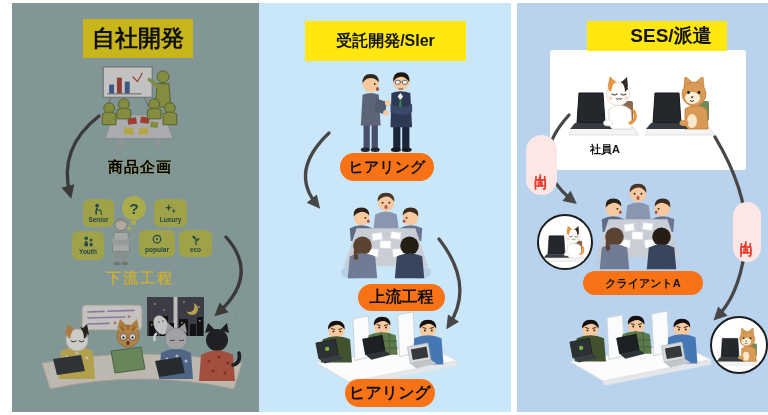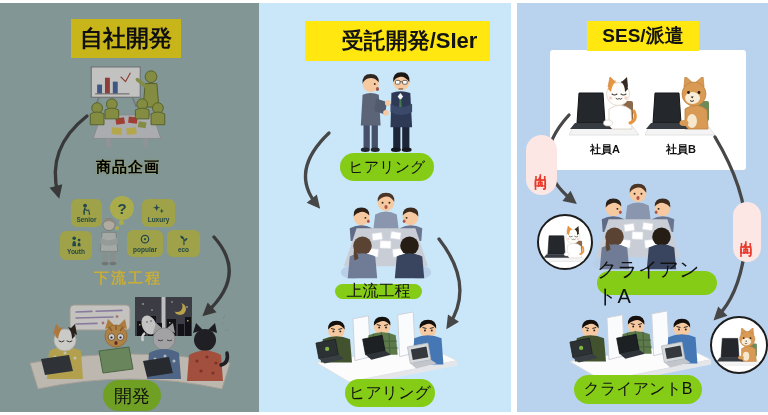--- a/index.html
+++ b/index.html
@@ -1,29 +1,29 @@
 <!DOCTYPE html>
 <html><head>
 <meta charset="utf-8">
 <style>
   html,body{margin:0;padding:0;background:#fff;}
   .stage{position:relative;width:768px;height:415px;background:#ffffff;overflow:hidden;
          font-family:"Liberation Sans","DejaVu Sans",sans-serif;}
   .abs{position:absolute;}
   .panel{position:absolute;top:3px;height:409px;}
-  .panel-left{left:0;width:279px;}
+  .panel-left{left:12px;width:279px;}
   .panel-mid{left:259px;width:252px;background:#cae7fa;}
   .panel-right{left:517px;width:251px;background:#b9d3ef;}
   .dim{position:absolute;inset:0;background:#9dbcbb;filter:brightness(0.8) saturate(0.85);}
   .title{position:absolute;background:#ffe70f;color:#141414;font-weight:bold;text-align:center;
          display:flex;align-items:center;justify-content:center;}
   .t-left{left:71px;top:16px;width:110px;height:39px;font-size:23px;background:#ffe400;}
-  .t-mid{left:46px;top:18px;width:161px;height:40px;font-size:22px;padding-left:24px;}
-  .t-right{left:70px;top:18px;width:112px;height:30px;font-size:19px;z-index:2;}
-  .pill{position:absolute;background:#84cc16;border-radius:16px;color:#111;font-weight:normal;
+  .t-mid{left:46px;top:18px;width:161px;height:40px;font-size:16px;}
+  .t-right{left:70px;top:18px;width:112px;height:30px;font-size:19px;z-index:2;padding-left:28px;}
+  .pill{position:absolute;background:#f97316;border-radius:16px;color:#111;font-weight:bold;
         display:flex;align-items:center;justify-content:center;}
   .arrowsvg{position:absolute;overflow:visible;z-index:2;}
   .arrow{fill:none;stroke:#474747;stroke-width:3.3;stroke-linecap:round;marker-end:url(#arrowhead);}
   .badge{position:absolute;background:#c8cc48;border-radius:6px;display:flex;flex-direction:column;
          align-items:center;justify-content:center;gap:1px;}
   .blabel{font-size:6.5px;font-weight:bold;color:#265c5c;line-height:1;}
   .qbubble{position:absolute;left:110px;top:193px;width:24px;height:24px;border-radius:50%;
            background:#d6d84c;color:#265c5c;font-weight:bold;font-size:15px;
            display:flex;align-items:center;justify-content:center;}
   .qdot{position:absolute;border-radius:50%;background:#d6d84c;}
@@ -428,82 +428,79 @@
     <div class="qdot" style="left:115px;top:223px;width:3.5px;height:3.5px"></div>
 
     <div class="step-yellow">下流工程</div>
     <svg class="arrowsvg" style="left:192px;top:226px;width:58px;height:94px">
           <path class="arrow" d="M22,8 Q56,46 14,84"></path>
         </svg>
 
     <svg class="abs" style="left:25px;top:292px;width:210px;height:112px">
           <use href="#sym-night"></use>
         </svg>
-    <div class="pill devpill">開発</div>
    </div>
   </div>
 
   <div class="panel panel-mid">
     <div class="title t-mid">受託開発/SIer</div>
     <svg class="abs" style="left:91px;top:63px;width:72px;height:90px">
         <use href="#sym-biztalk"></use>
       </svg>
     <div class="pill" style="left:81px;top:150px;width:94px;height:28px;font-size:15px">ヒアリング</div>
     <svg class="arrowsvg" style="left:22px;top:116px;width:80px;height:96px">
         <path class="arrow" d="M48,14 Q8,52 36,86"></path>
       </svg>
     <svg class="abs" style="left:78px;top:181px;width:98px;height:103px">
         <use href="#sym-meeting"></use>
       </svg>
-    <div class="pill" style="left:76px;top:281px;width:87px;height:15px;font-size:16px">上流工程</div>
+    <div class="pill" style="left:99px;top:281px;width:87px;height:27px;font-size:16px">上流工程</div>
     <svg class="arrowsvg" style="left:166px;top:220px;width:58px;height:112px">
         <path class="arrow" d="M14,16 Q50,62 24,102"></path>
       </svg>
     <svg class="abs" style="left:55px;top:303px;width:146px;height:80px">
         <use href="#sym-workers"></use>
       </svg>
     <div class="pill" style="left:86px;top:376px;width:90px;height:28px;font-size:16px">ヒアリング</div>
   </div>
 
   <div class="panel panel-right">
     <div class="whitebox"></div>
     <div class="title t-right">SES/派遣</div>
     <svg class="abs" style="left:52px;top:74px;width:72px;height:62px;z-index:2">
         <use href="#sym-cat"></use>
       </svg>
     <svg class="abs" style="left:128px;top:74px;width:72px;height:62px;z-index:2">
         <use href="#sym-dog"></use>
       </svg>
     <div class="emp" style="left:52px;top:139px">社員A</div>
-    <div class="emp" style="left:128px;top:139px">社員B</div>
 
     <svg class="arrowsvg" style="left:2px;top:100px;width:80px;height:106px">
         <path class="arrow" d="M50,12 Q6,60 54,98"></path>
       </svg>
     <div class="secondment" style="left:9px;top:132px;width:31px;height:60px">出向</div>
 
     <svg class="abs" style="left:72px;top:172px;width:98px;height:103px">
         <use href="#sym-meeting"></use>
       </svg>
     <div class="inset" style="left:20px;top:211px;width:52px;height:52px">
       <svg width="44" height="38" style="margin-bottom:4px">
           <use href="#sym-cat"></use>
         </svg>
     </div>
-    <div class="pill" style="left:80px;top:268px;width:120px;height:24px;font-size:20px">クライアントA</div>
+    <div class="pill" style="left:66px;top:268px;width:120px;height:24px;font-size:11px">クライアントA</div>
 
     <svg class="arrowsvg" style="left:180px;top:126px;width:70px;height:196px">
         <path class="arrow" d="M18,8 Q55,70 48,120 Q42,166 20,188"></path>
       </svg>
     <div class="secondment" style="left:216px;top:199px;width:28px;height:60px">出向</div>
 
     <svg class="abs" style="left:51px;top:302px;width:146px;height:80px">
         <use href="#sym-workers"></use>
       </svg>
     <div class="inset" style="left:193px;top:313px;width:54px;height:54px">
       <svg width="46" height="40" style="margin-bottom:4px">
           <use href="#sym-dog"></use>
         </svg>
     </div>
-    <div class="pill" style="left:57px;top:372px;width:128px;height:29px;font-size:16px">クライアントB</div>
   </div>
 
 </div>
 
 </body></html>

